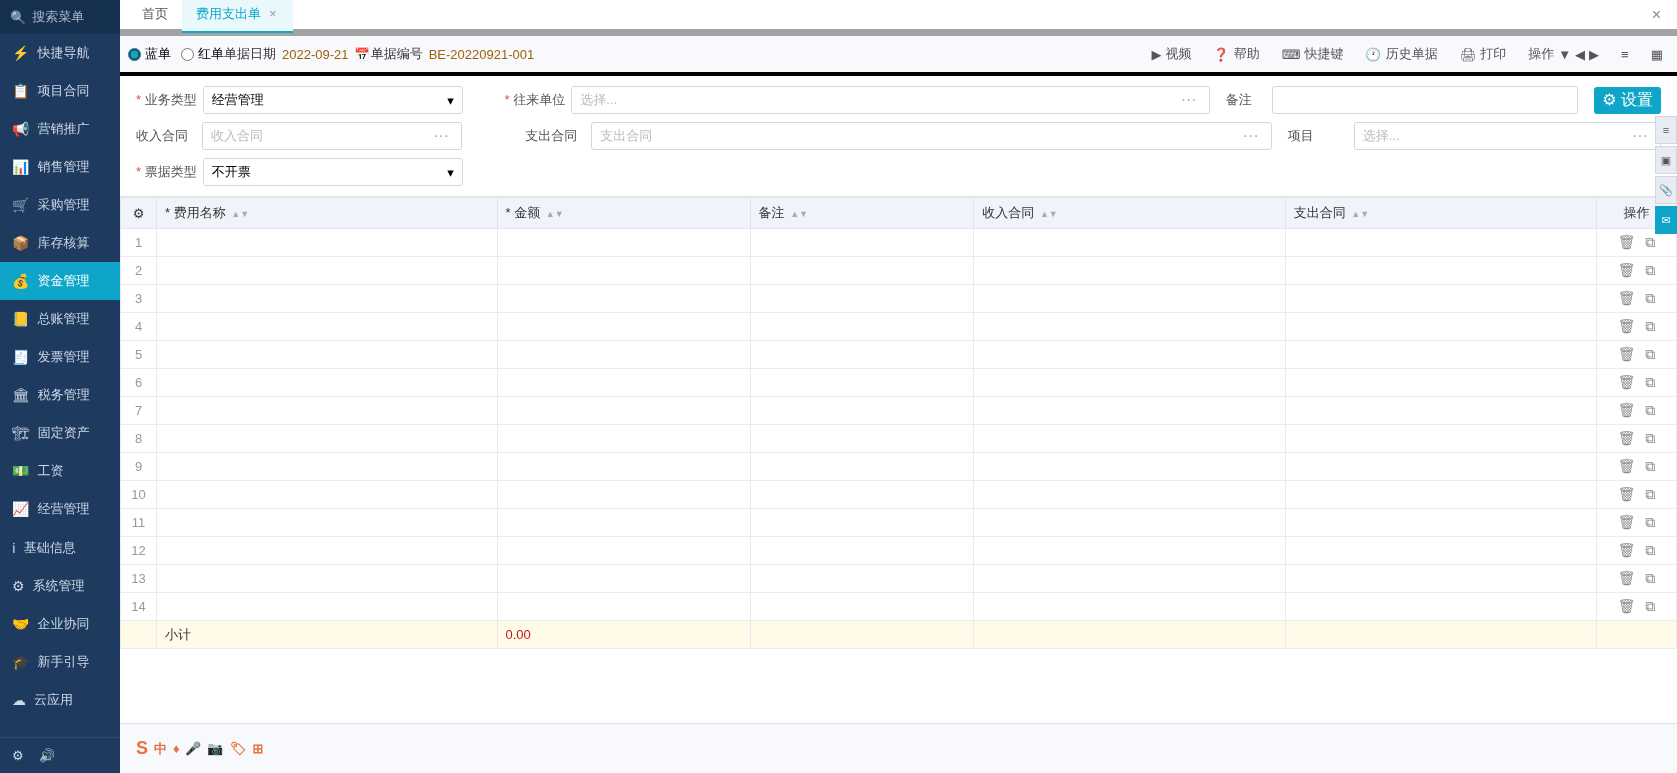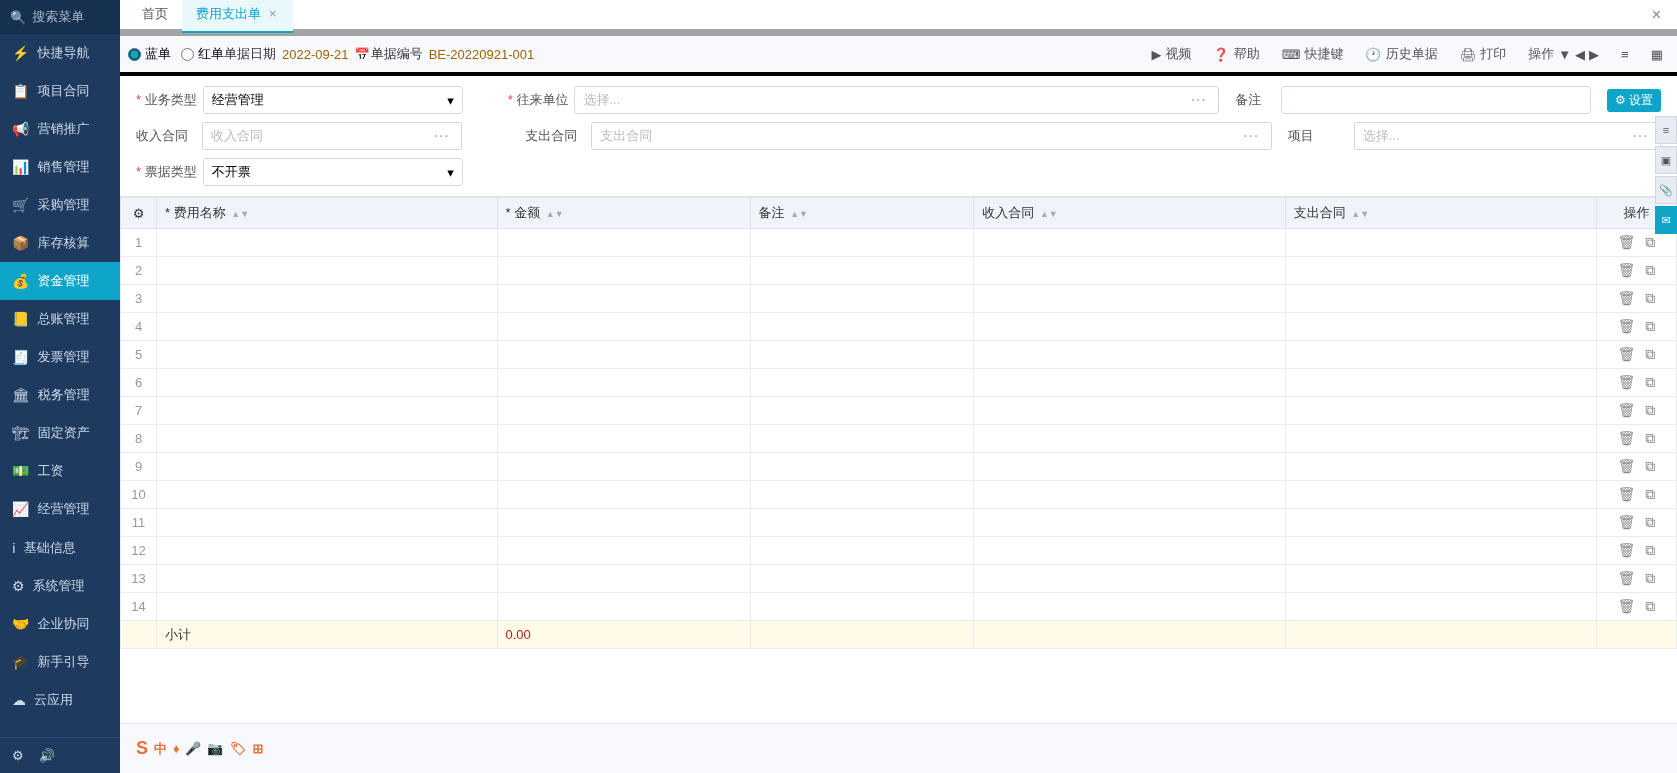--- a/index.html
+++ b/index.html
@@ -226,21 +226,21 @@
     .btn-primary { background: #0ea5c8; color: #fff; border-color: #0ea5c8; }
 
     .gear-th { width: 36px; text-align: center; }
     .settings-btn {
       background: #0ea5c8;
       color: #fff;
       border: none;
       border-radius: 3px;
       padding: 3px 8px;
       cursor: pointer;
-      font-size: 12px;
+      font-size: 16px;
     }
 
     
     .window-controls {
       display: flex;
       align-items: center;
       gap: 8px;
       margin-left: auto;
       padding-right: 8px;
     }

